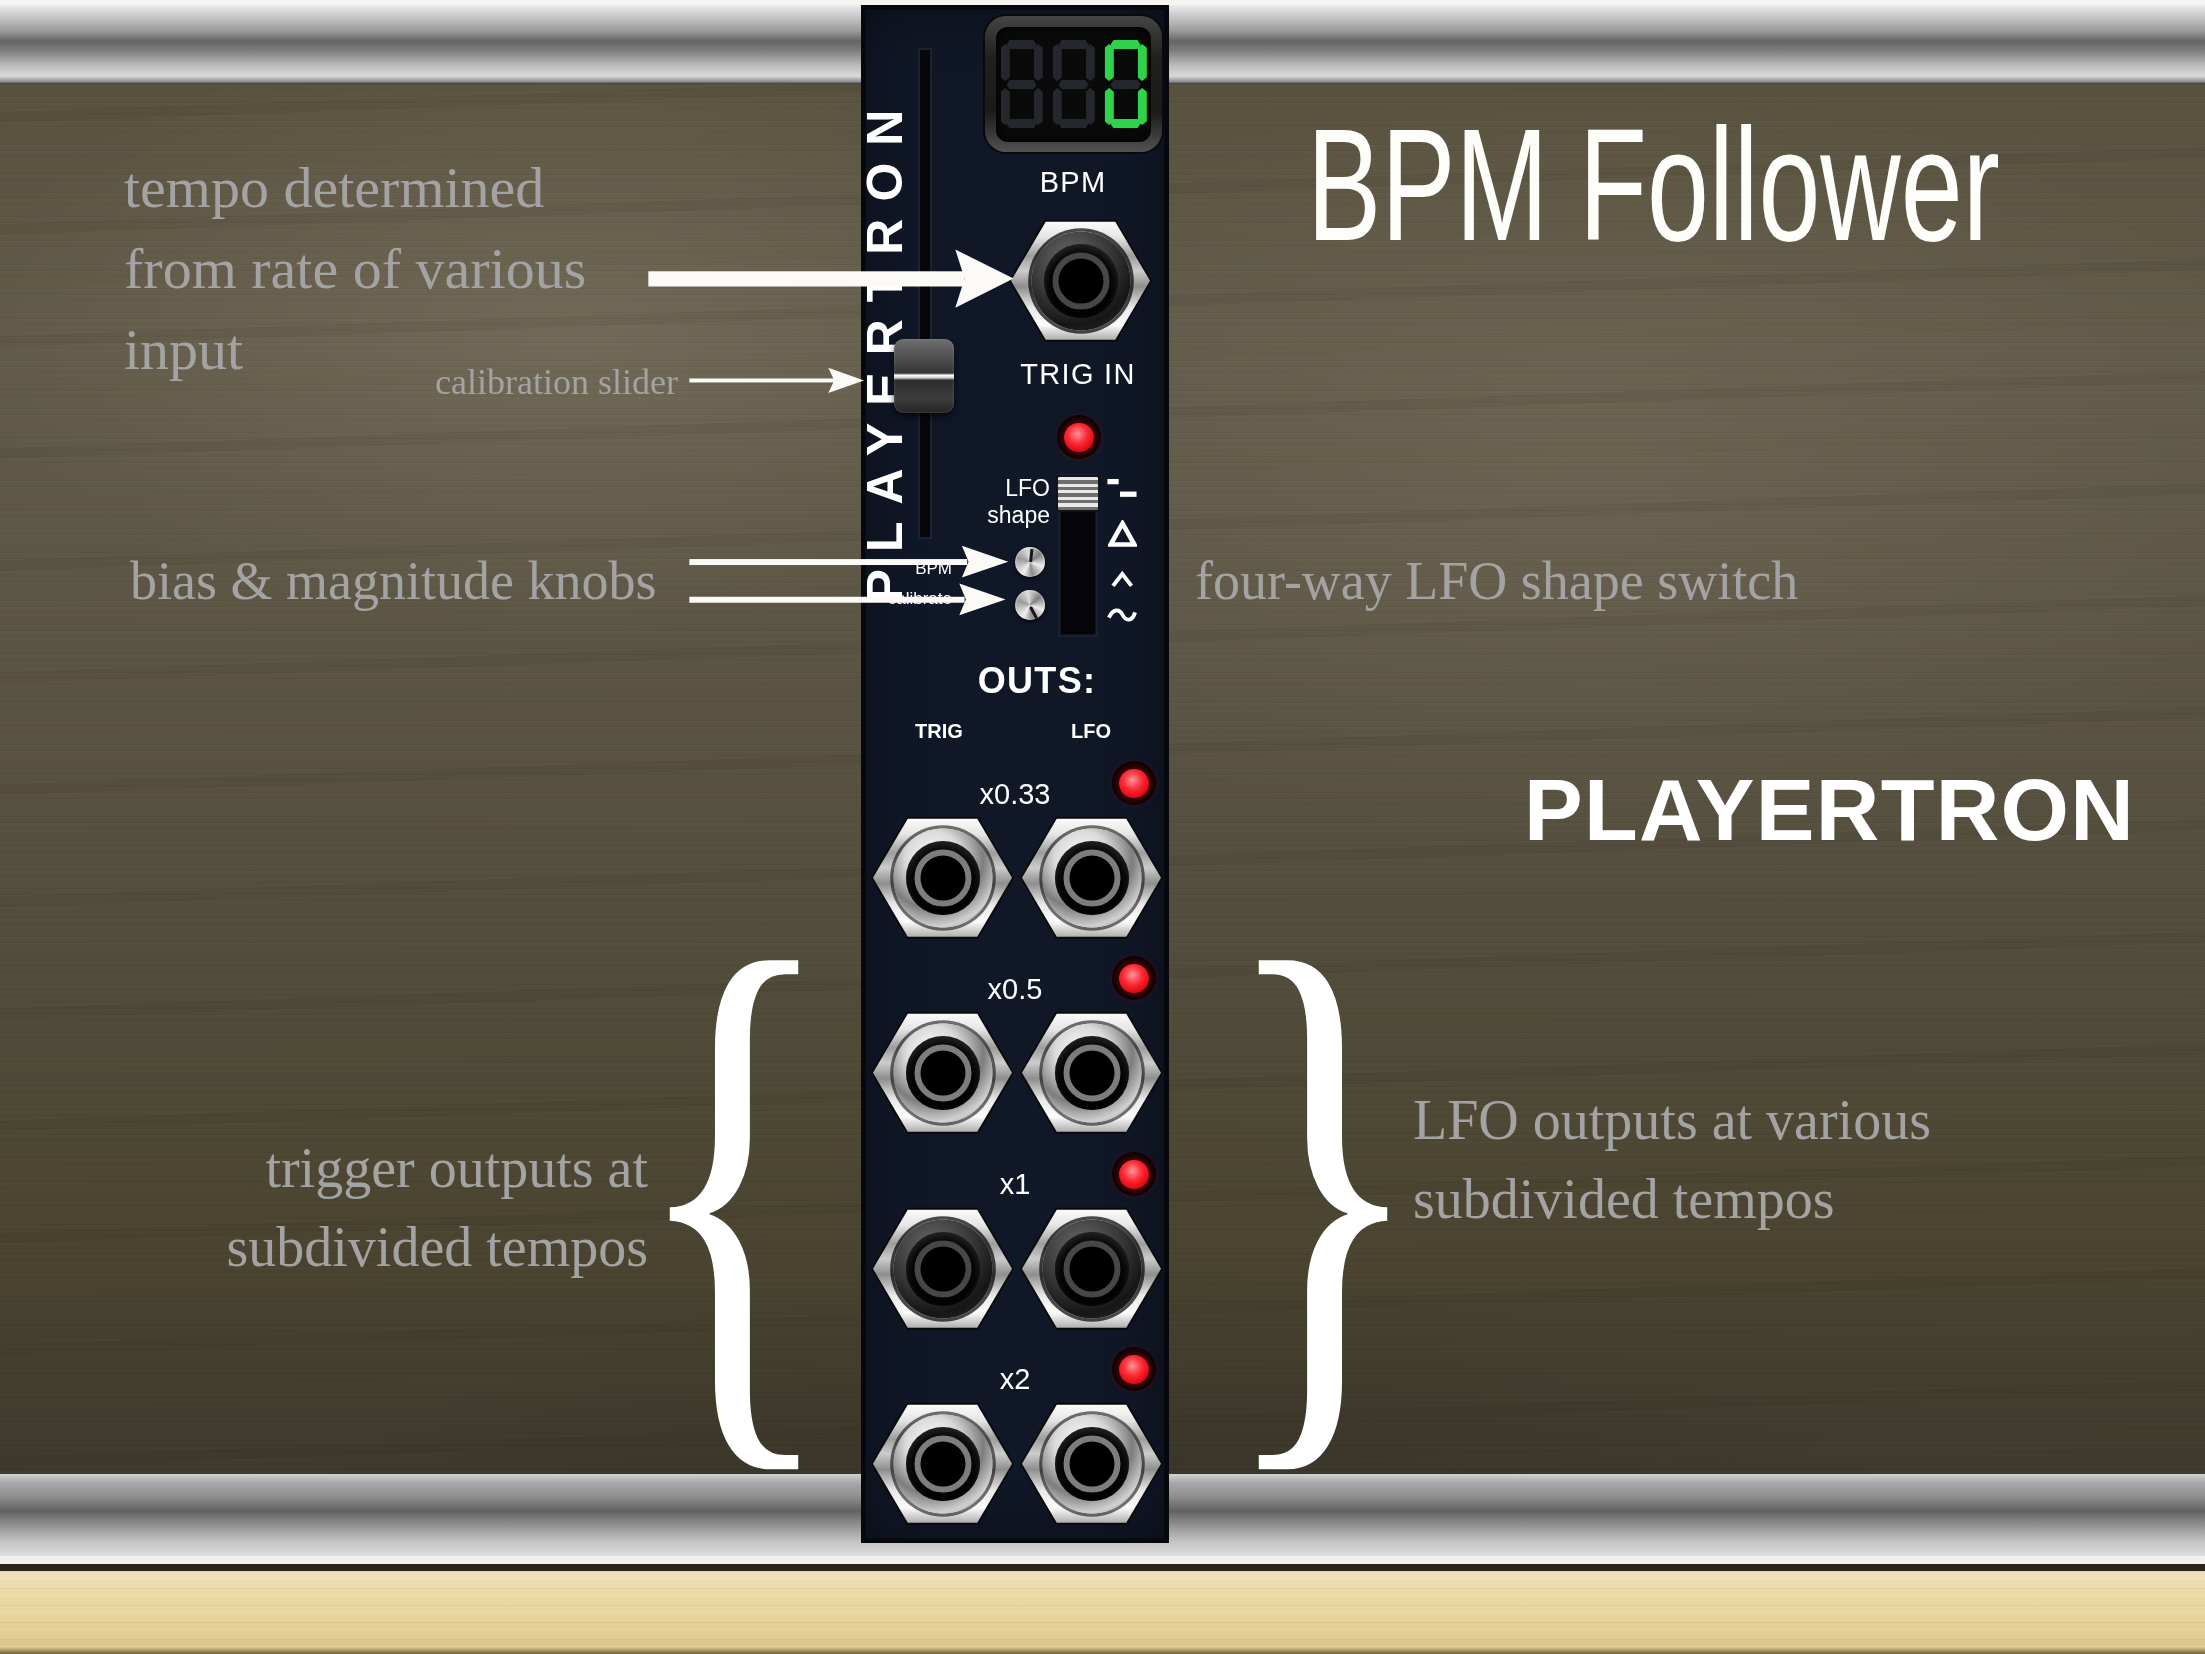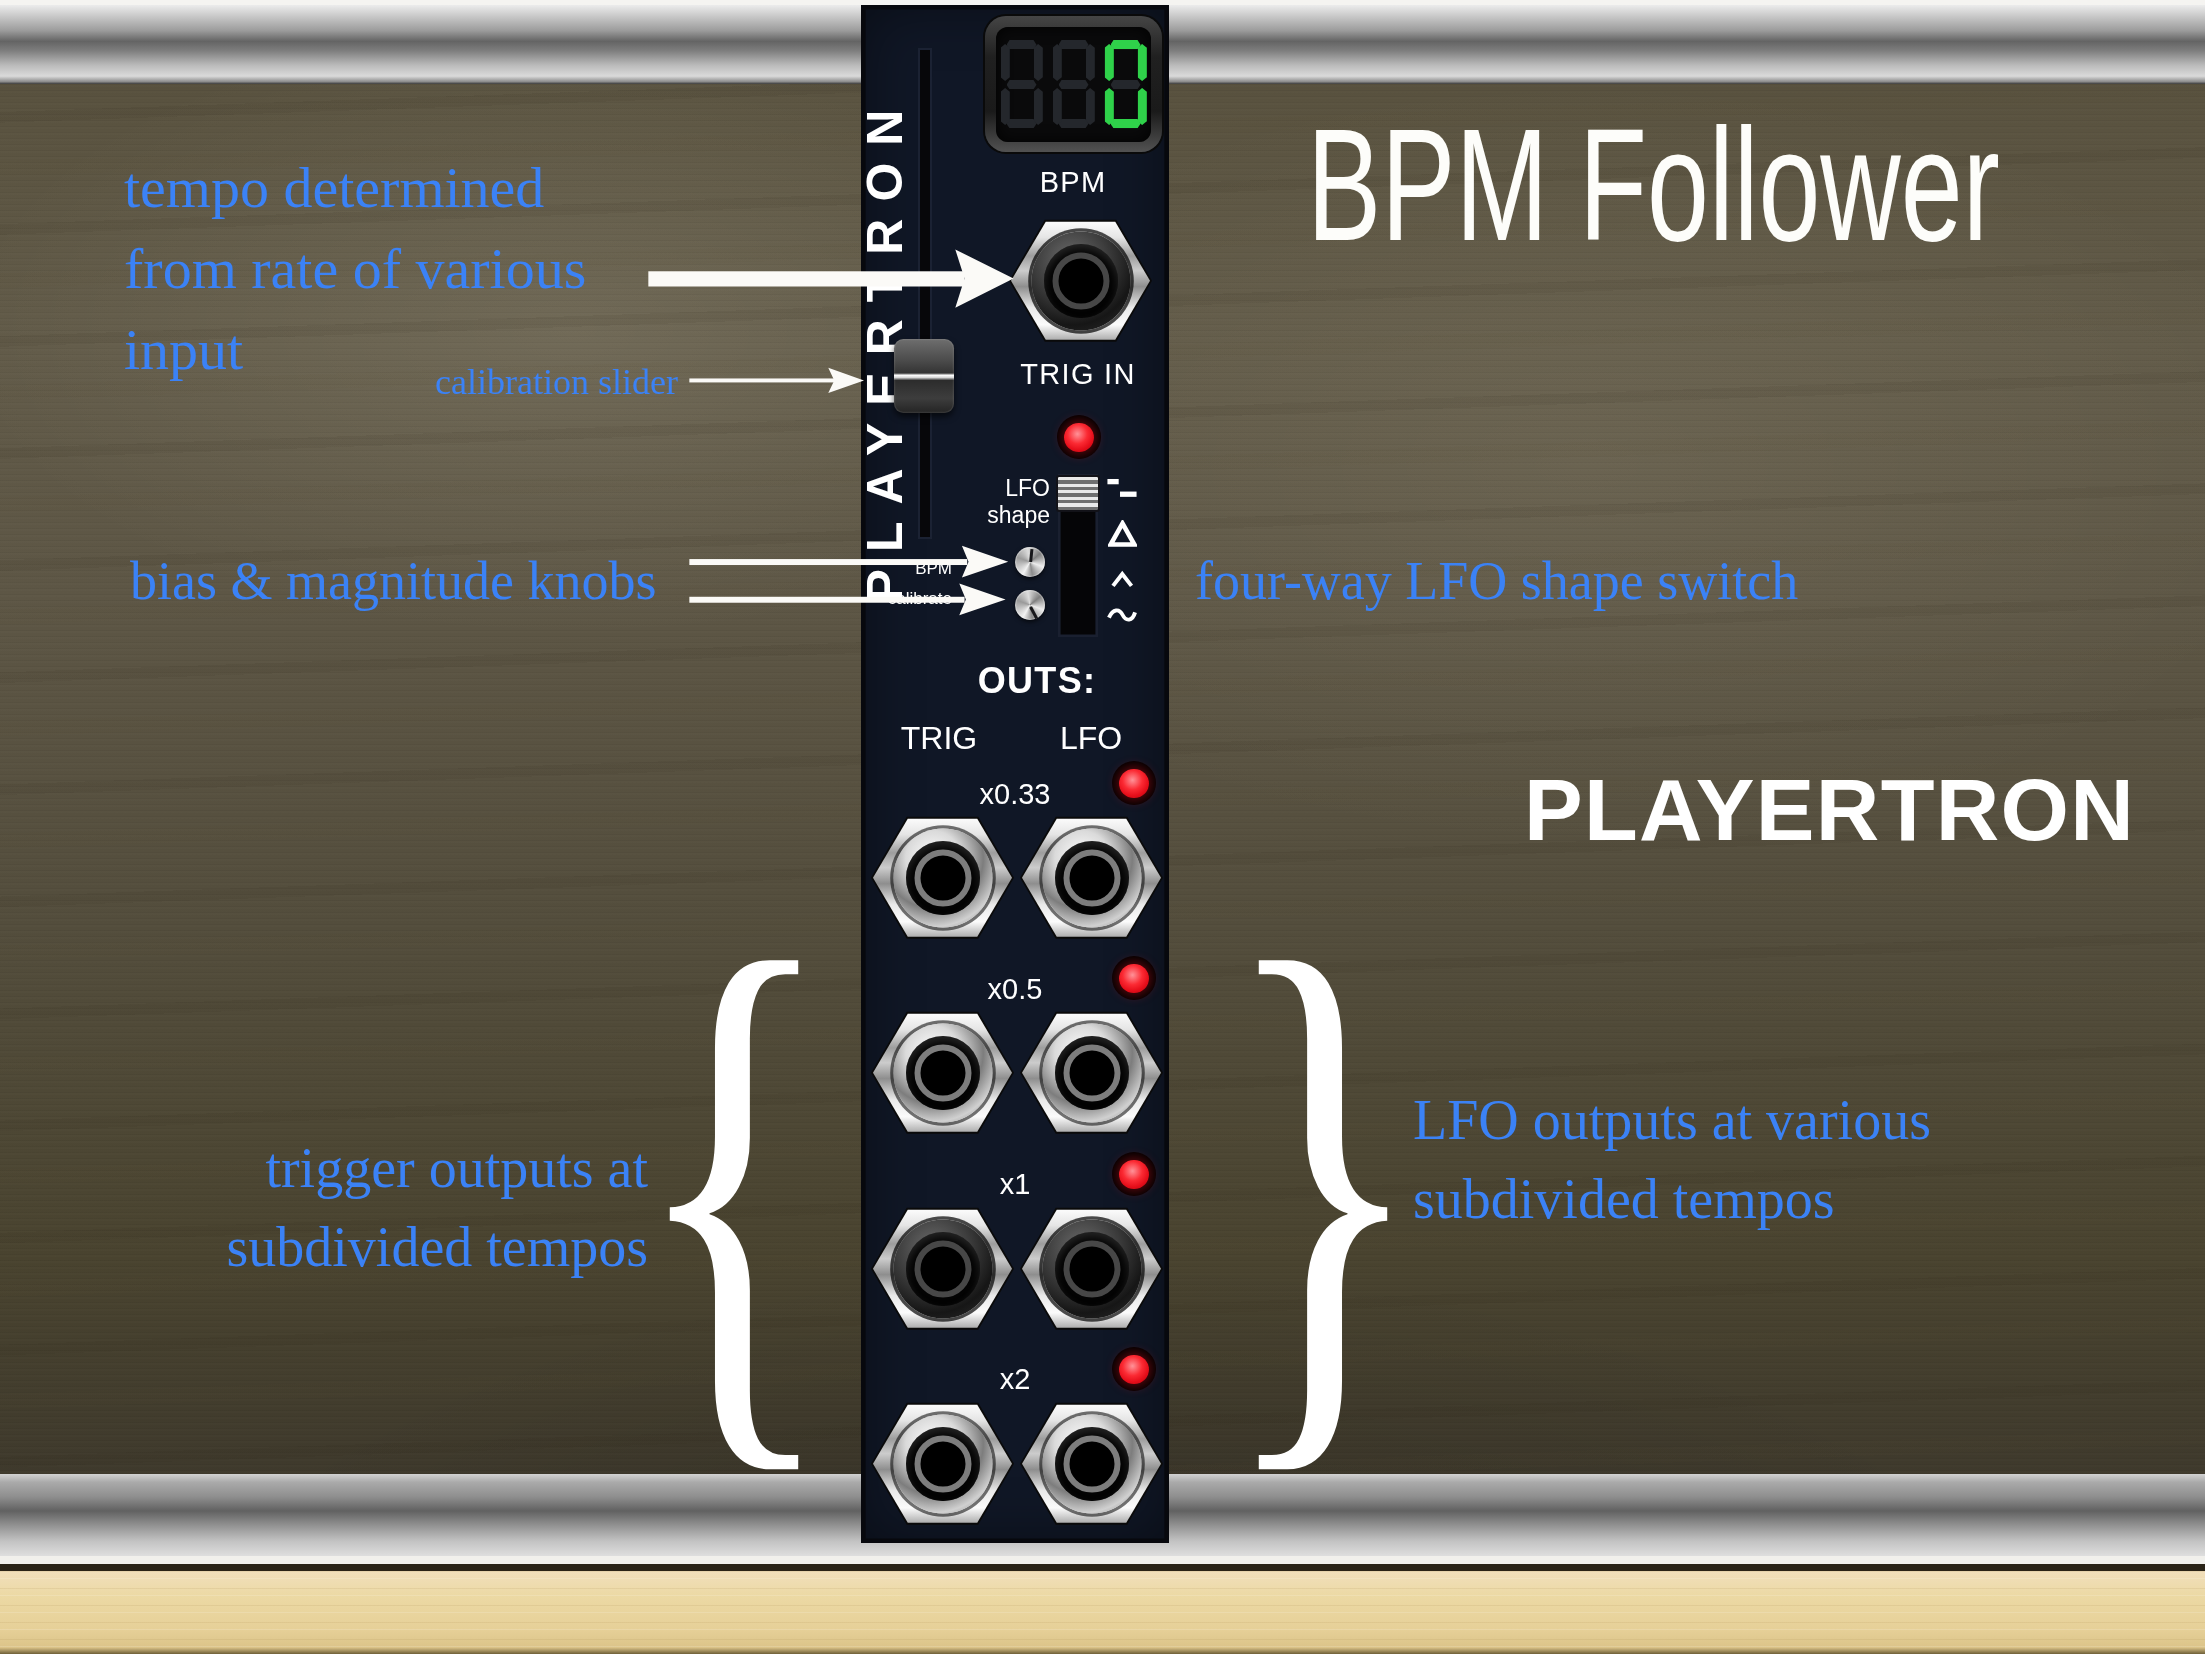--- a/index.html
+++ b/index.html
@@ -59,21 +59,21 @@
   .sh{width:30px;height:9.3px;left:6px;clip-path:polygon(10% 0,90% 0,100% 50%,90% 100%,10% 100%,0 50%);}
   .sv{width:9.3px;height:37px;clip-path:polygon(0 10%,50% 0,100% 10%,100% 90%,50% 100%,0 90%);}
   .seg-a{top:0;} .seg-g{top:40px;} .seg-d{top:79px;}
   .seg-f{left:0;top:4px;} .seg-b{left:33px;top:4px;}
   .seg-e{left:0;top:48px;} .seg-c{left:33px;top:48px;}
 
   .mlabel{color:#fff;text-align:center;}
   .bpm-label{left:146px;top:161px;width:132px;font-size:29px;letter-spacing:1.3px;}
   .trig-label{left:118px;top:353px;width:198px;font-size:29px;letter-spacing:1.3px;}
   .outs-heading{left:0;top:655px;width:352px;font-size:36px;font-weight:700;letter-spacing:1.3px;}
-  .col-label{width:132px;top:715px;font-size:32px;font-weight:400;}
+  .col-label{width:132px;top:715px;font-size:20px;font-weight:700;}
   .col-trig{left:12px;} .col-lfo{left:164px;}
   .lfo-shape-label{left:65px;top:470px;width:124px;text-align:right;font-size:23px;line-height:27px;color:#fff;}
   .cal-label{left:0;top:549px;width:91px;text-align:right;font-size:17px;line-height:30px;color:#fff;}
 
   .switch-slot{left:197px;top:469px;width:40px;height:163px;background:#050507;
     box-shadow:inset 0 0 0 2.6px #1a2030;}
   .switch-handle{left:195px;top:470px;width:44px;height:37px;border-radius:3.3px;
     border:2px solid #121218;box-sizing:border-box;
     background:repeating-linear-gradient(180deg,#e9e9e9 0 3.3px,#6f6f6f 3.3px 6.6px);}
 
@@ -109,21 +109,21 @@
   .jack .hole{position:absolute;left:50%;top:50%;transform:translate(-50%,-50%);
     width:74px;height:74px;border-radius:50%;background:#040404;z-index:3;
     box-shadow:inset 0 4.6px 9.3px rgba(255,255,255,.14), inset 0 -3.3px 8px rgba(0,0,0,.85);}
   .jack .hole-ring{position:absolute;left:50%;top:50%;transform:translate(-50%,-50%);
     width:45px;height:45px;border-radius:50%;border:6px solid #7d7d7d;background:#000;}
   .jack-dark .ring{background:radial-gradient(circle at 40% 30%, #6d6d6d, #3d3d3d 40%, #161616 70%, #2f2f2f 100%);
     box-shadow:0 0 0 3.3px rgba(0,0,0,.7);}
   .jack-dark .hole-ring{border-color:#474747;}
 
   
-  .serif{font-family:"Liberation Serif","DejaVu Serif",serif;color:#3b82f6;z-index:30;}
+  .serif{font-family:"Liberation Serif","DejaVu Serif",serif;color:#a3a3a3;z-index:30;}
   .tempo-note{left:124px;top:147px;font-size:58px;line-height:81px;}
   .calibration-note{left:291px;top:361px;width:387px;text-align:right;font-size:36px;}
   .knobs-note{left:130px;top:550px;font-size:54px;text-align:center;}
   .switch-note{left:1195px;top:550px;font-size:54px;}
   .trig-outputs-note{left:86px;top:1129px;width:562px;text-align:right;font-size:56px;line-height:79px;}
   .lfo-outputs-note{left:1413px;top:1053px;font-size:56px;line-height:79px;margin-top:28px;}
 
   .brace{color:#fff;font-family:"Liberation Serif","DejaVu Serif",serif;
     font-size:615px;line-height:1;z-index:30;transform:translate(-50%,-54%) scaleX(.70);}
   .brace-left{left:734px;top:1204px;}

